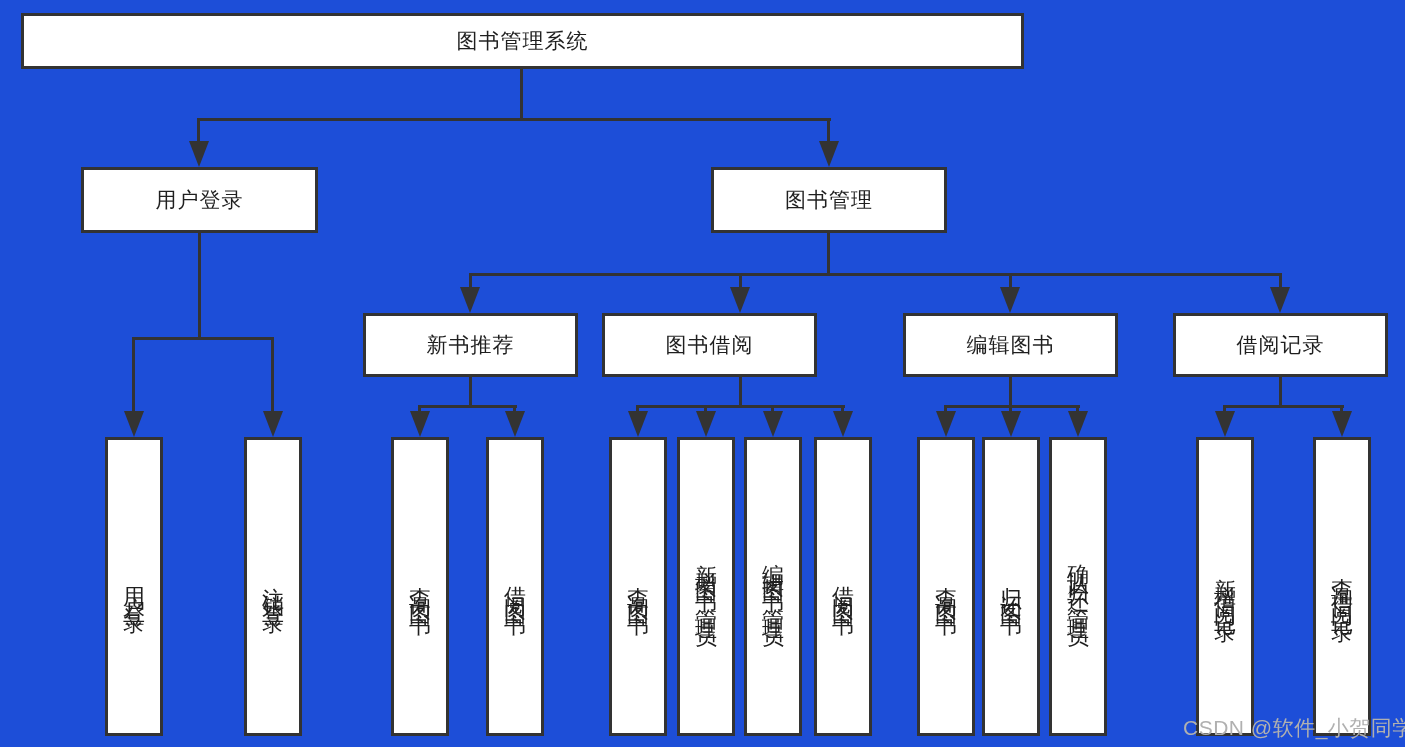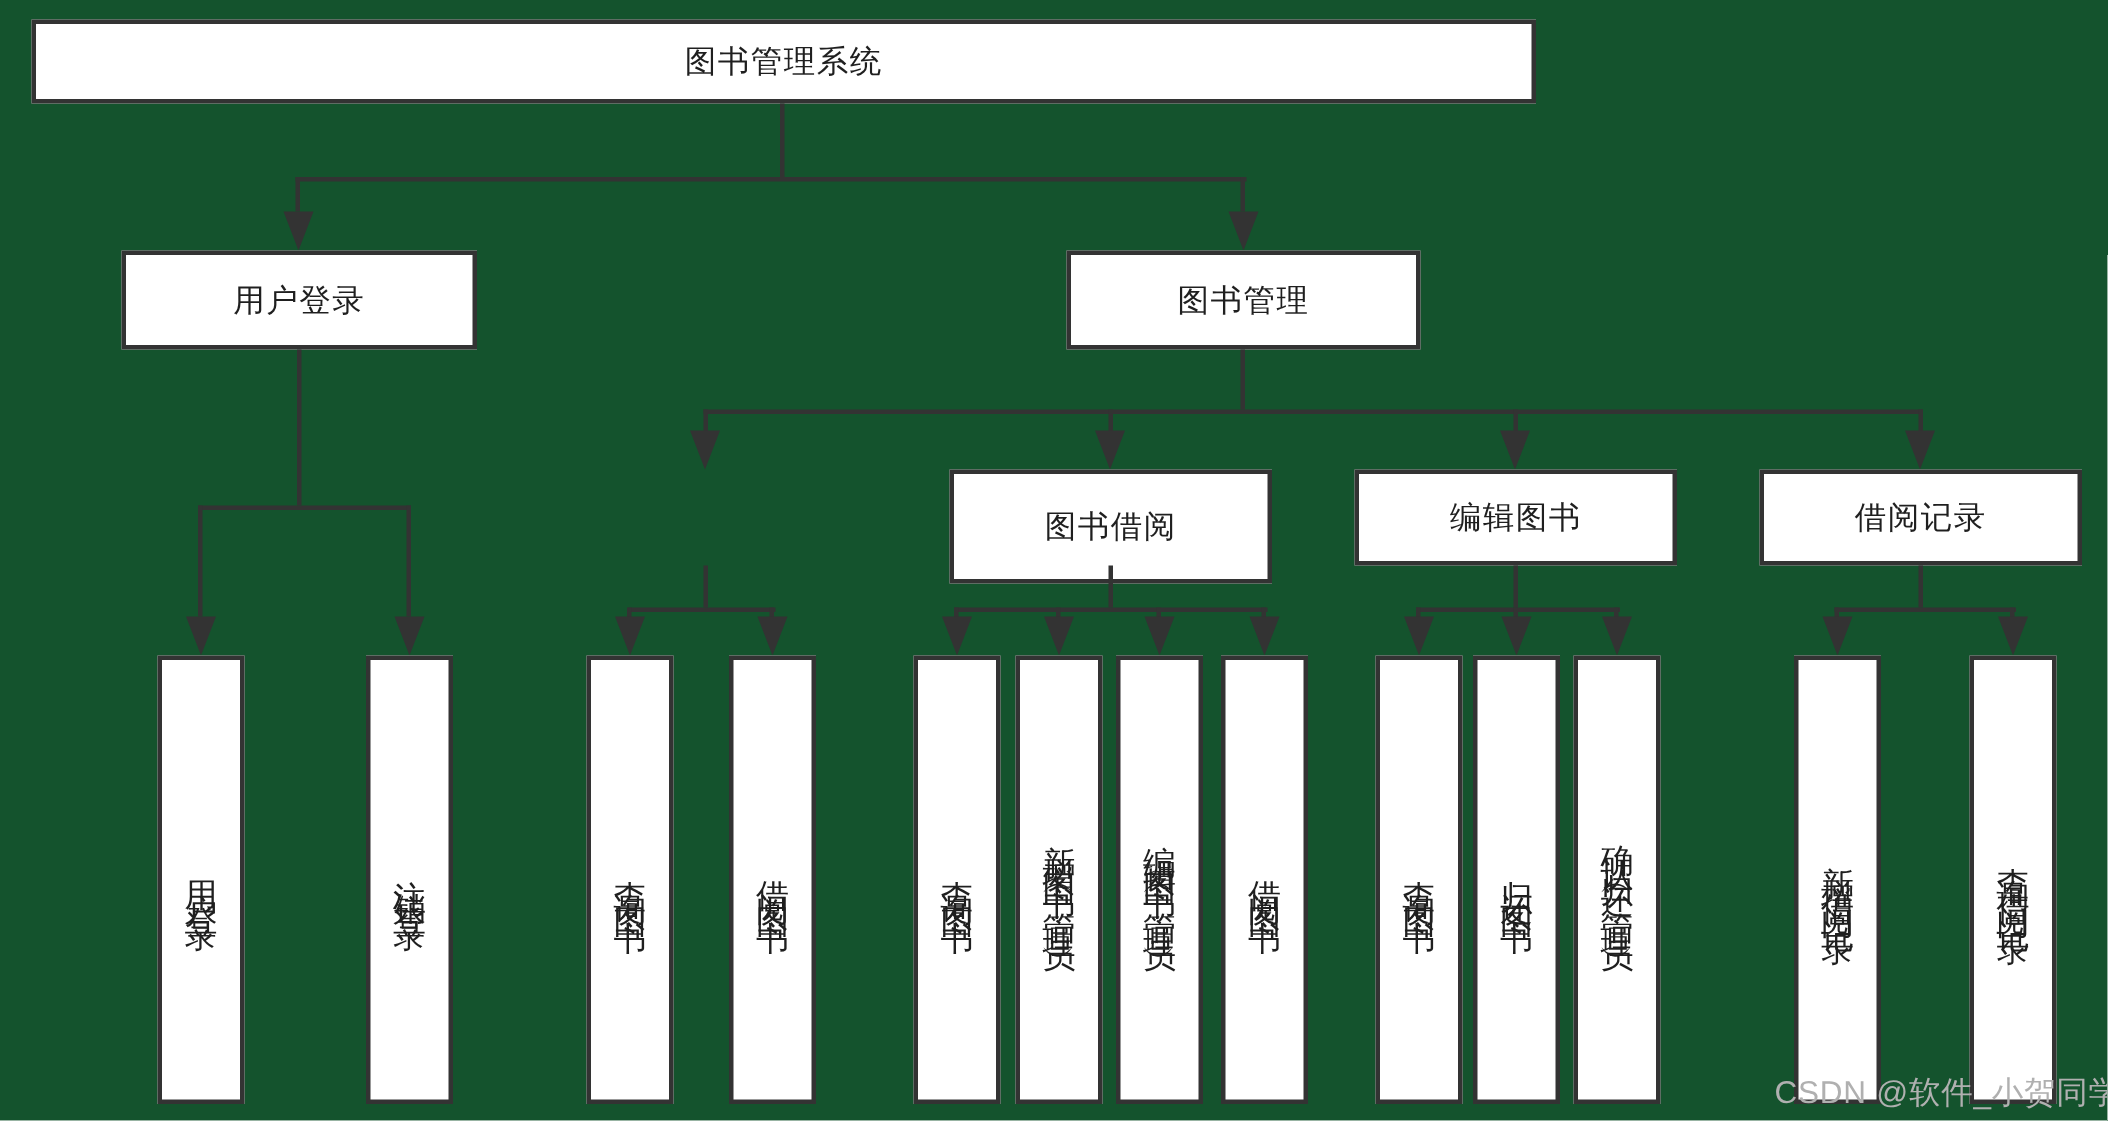--- a/index.html
+++ b/index.html
@@ -1,19 +1,19 @@
 <!DOCTYPE html>
 <html><head>
 <meta charset="utf-8">
 <style>
   html,body{margin:0;padding:0;background:#ffffff;}
   .canvas{
     position:relative;
     width:1405px;height:747px;
-    background:#14532d;
+    background:#1d4ed8;
     font-family:"Liberation Sans","DejaVu Sans",sans-serif;
     overflow:hidden;
   }
   .box{
     position:absolute;
     box-sizing:border-box;
     border:3px solid #333333;
     background:#ffffff;
     display:flex;
     align-items:center;
@@ -85,21 +85,24 @@
   <div class="hline" style="left:469px;top:273px;width:813px;"></div>
   <div class="vline" style="left:469px;top:273px;height:17px;"></div>
   <div class="arrow" style="left:460px;top:287px;"></div>
   <div class="vline" style="left:739px;top:273px;height:17px;"></div>
   <div class="arrow" style="left:730px;top:287px;"></div>
   <div class="vline" style="left:1009px;top:273px;height:17px;"></div>
   <div class="arrow" style="left:1000px;top:287px;"></div>
   <div class="vline" style="left:1279px;top:273px;height:17px;"></div>
   <div class="arrow" style="left:1270px;top:287px;"></div>
 
-  <div class="box" style="left:633px;top:313px;width:215px;height:76px;">
+  <div class="box" style="left:363px;top:313px;width:215px;height:64px;">
+    <span class="hlabel">新书推荐</span>
+  </div>
+  <div class="box" style="left:602px;top:313px;width:215px;height:64px;">
     <span class="hlabel">图书借阅</span>
   </div>
   <div class="box" style="left:903px;top:313px;width:215px;height:64px;">
     <span class="hlabel">编辑图书</span>
   </div>
   <div class="box" style="left:1173px;top:313px;width:215px;height:64px;">
     <span class="hlabel">借阅记录</span>
   </div>
 
   <div class="vline" style="left:469px;top:377px;height:28px;"></div>

